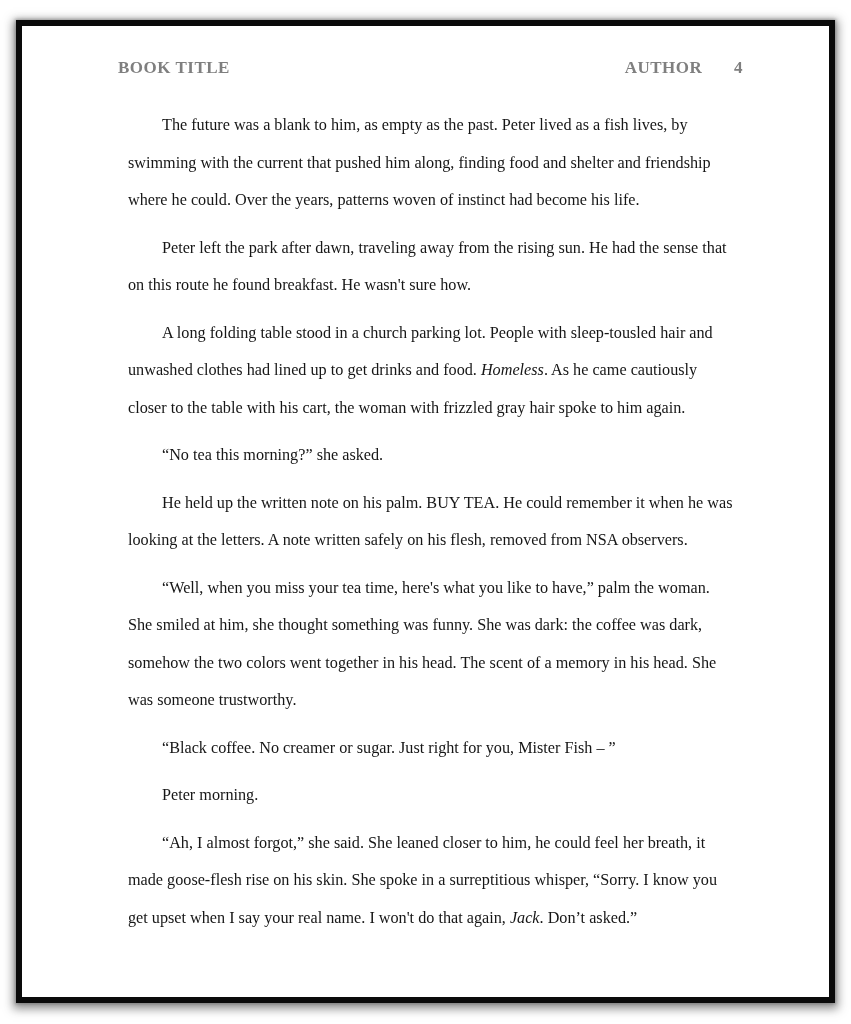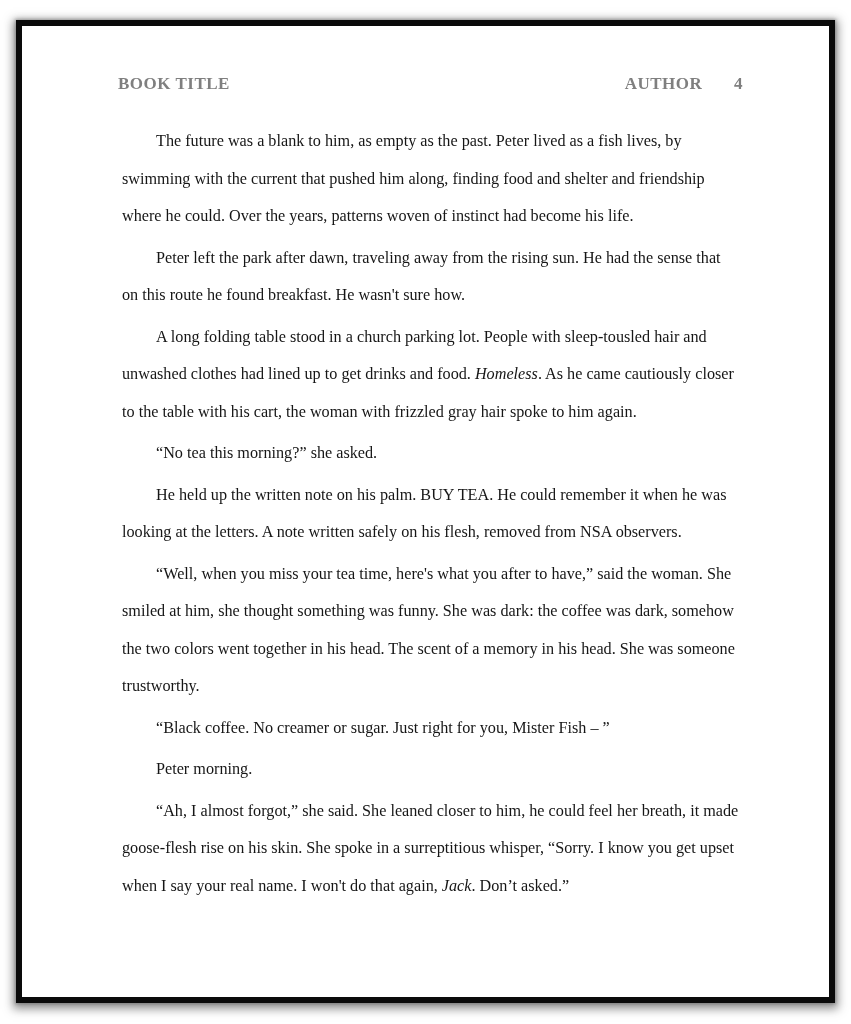--- a/index.html
+++ b/index.html
@@ -25,21 +25,21 @@
     height: 983px;
     box-sizing: border-box;
     border: 6px solid var(--frame-border, #0a0a0a);
     background: var(--page-background, #ffffff);
     box-shadow: 0 3px 9px 3px rgba(60,60,60,0.55), 0 0 3px 1px rgba(90,90,90,0.4);
   }
   .page {
     box-sizing: border-box;
     width: 100%;
     height: 100%;
-    padding: 48px 86px 30px 96px;
+    padding: 32px 86px 30px 96px;
     background: var(--page-background, #ffffff);
   }
   .running-head {
     display: flex;
     justify-content: space-between;
     align-items: baseline;
     color: var(--header-text, #7f7f7f);
     font-weight: bold;
     font-size: 17px;
     letter-spacing: 0.5px;
@@ -47,21 +47,21 @@
   }
   .running-head .right-group span { display: inline-block; }
   .running-head .page-num { margin-left: 27px; }
   .manuscript-body {
     color: var(--body-text, #161616);
     font-size: 16.2px;
     line-height: 37.5px;
     text-align: left;
   }
   .manuscript-body p {
-    margin: 4px;
+    margin: 10px;
     padding: 0;
     text-indent: 34px;
   }
   .manuscript-body em { }
 </style>
 </head>
 <body>
 
 <div class="stage">
   <div class="frame">
@@ -72,20 +72,20 @@
           <span>AUTHOR</span>
           <span class="page-num">4</span>
         </span>
       </div>
       <div class="manuscript-body" id="manuscript-body">
           <p><span>The future was a blank to him, as empty as the past. Peter lived as a fish lives, by swimming with the current that pushed him along, finding food and shelter and friendship where he could. Over the years, patterns woven of instinct had become his life.</span></p>
           <p><span>Peter left the park after dawn, traveling away from the rising sun. He had the sense that on this route he found breakfast. He wasn't sure how.</span></p>
           <p><span>A long folding table stood in a church parking lot. People with sleep-tousled hair and unwashed clothes had lined up to get drinks and food. </span><em>Homeless</em><span>. As he came cautiously closer to the table with his cart, the woman with frizzled gray hair spoke to him again.</span></p>
           <p><span>“No tea this morning?” she asked.</span></p>
           <p><span>He held up the written note on his palm. BUY TEA. He could remember it when he was looking at the letters. A note written safely on his flesh, removed from NSA observers.</span></p>
-          <p><span>“Well, when you miss your tea time, here's what you after to have,” said the woman. She smiled at him, she thought something was funny. She was dark: the coffee was dark, somehow the two colors went together in his head. The scent of a memory in his head. She was someone trustworthy.</span></p>
+          <p><span>“Well, when you miss your tea time, here's what you like to have,” palm the woman. She smiled at him, she thought something was funny. She was dark: the coffee was dark, somehow the two colors went together in his head. The scent of a memory in his head. She was someone trustworthy.</span></p>
           <p><span>“Black coffee. No creamer or sugar. Just right for you, Mister Fish – ”</span></p>
           <p><span>Peter morning.</span></p>
           <p><span>“Ah, I almost forgot,” she said. She leaned closer to him, he could feel her breath, it made goose-flesh rise on his skin. She spoke in a surreptitious whisper, “Sorry. I know you get upset when I say your real name. I won't do that again, </span><em>Jack</em><span>. Don’t asked.”</span></p>
         </div>
     </div>
   </div>
 </div>
 
 </body></html>

